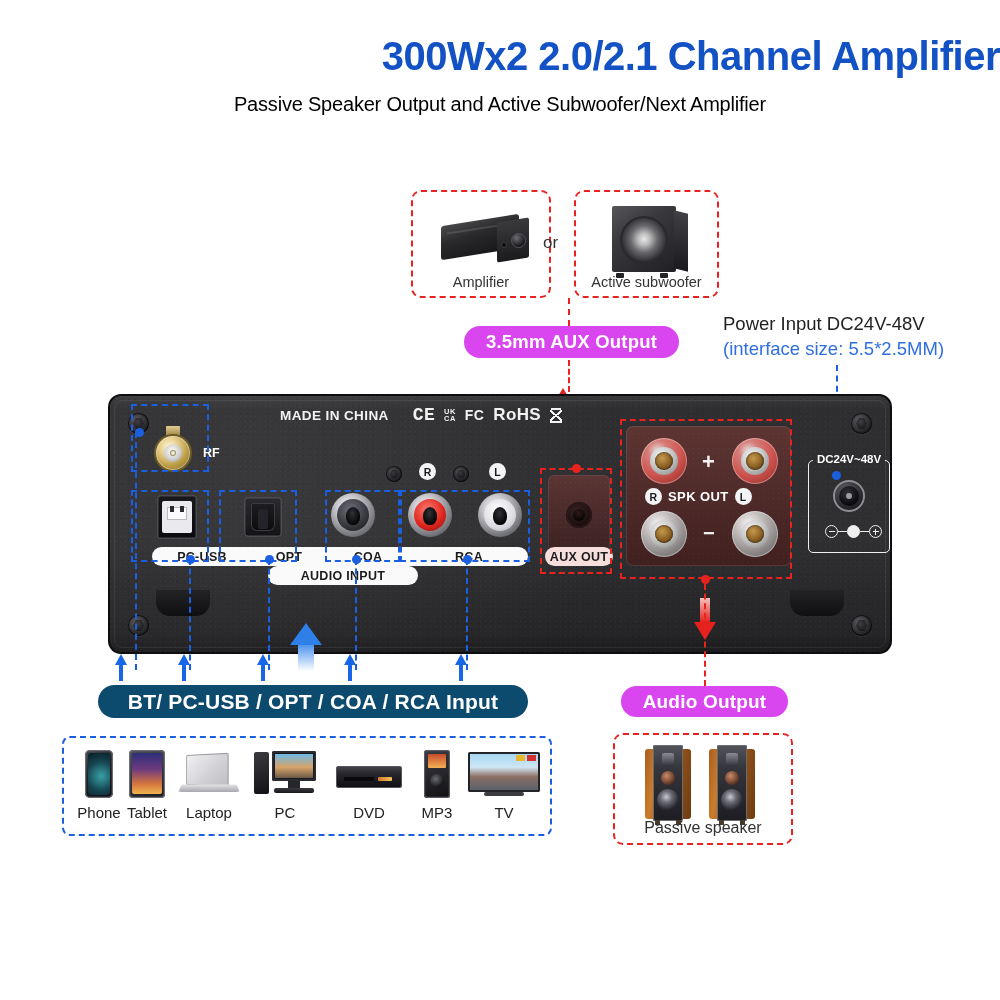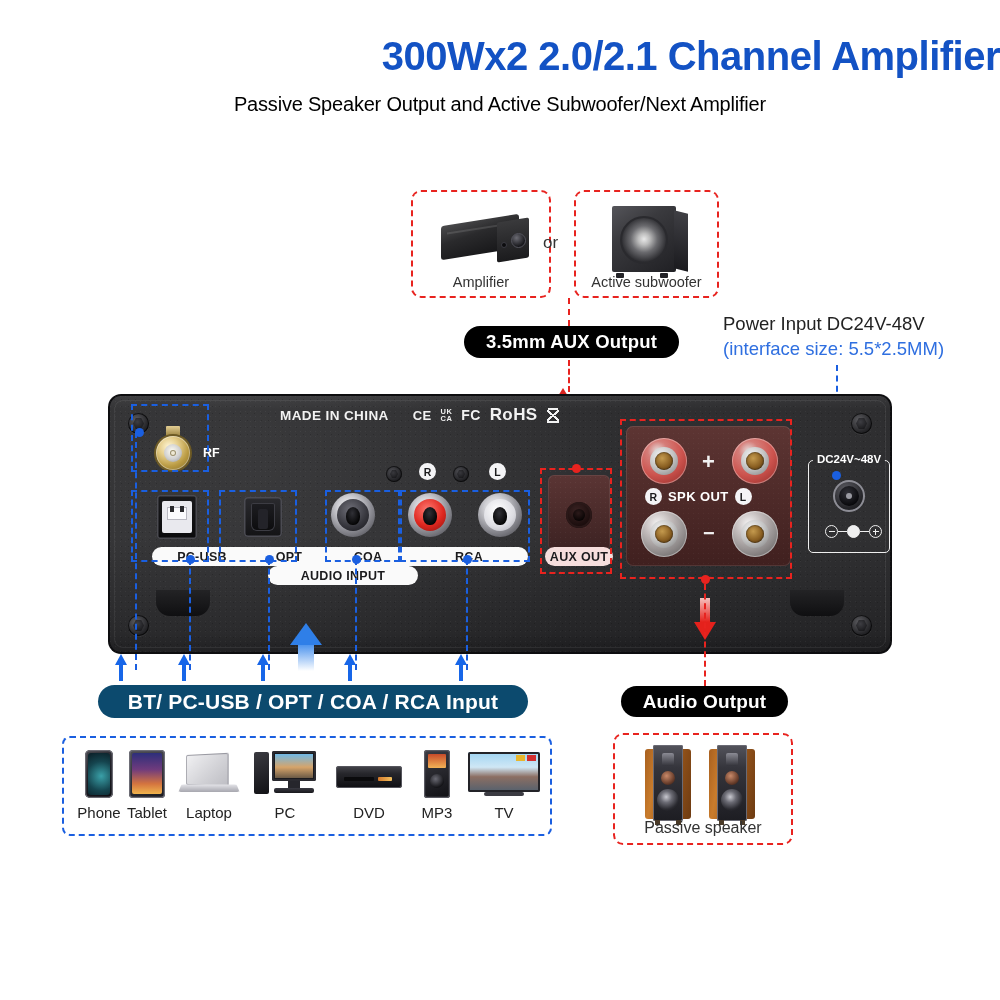--- a/index.html
+++ b/index.html
@@ -100,21 +100,21 @@
     position: absolute; bottom: -4px; width: 8px; height: 5px;
     background: #232327; border-radius: 1px;
   }
 
   
   .pill {
     display: flex; align-items: center; justify-content: center;
     color: #fff; font-weight: bold; border-radius: 999px;
     letter-spacing: 0.2px;
   }
-  .pill-red { background: #000000; }
+  .pill-red { background: #d946ef; }
   .pill-blue { background: #0c4a6e; }
 
   
   #pwr-line1 { font-size: 18.5px; color: #222; white-space: nowrap; }
   #pwr-line2 { font-size: 18.5px; color: #2f6fe0; white-space: nowrap; }
 
   
   #amp {
     left: 108px; top: 394px; width: 784px; height: 260px;
   }
@@ -581,21 +581,21 @@
     <div class="inner-edge"></div>
 
     <div class="screw" style="left:20px;top:19px;"></div>
     <div class="screw" style="right:20px;top:19px;"></div>
     <div class="screw" style="left:20px;bottom:18px;"></div>
     <div class="screw" style="right:20px;bottom:18px;"></div>
 
     <div id="cert">
       <span>MADE IN CHINA</span>
       <span style="width:6px;"></span>
-      <span style="font-size:13px;">CE</span>
+      <span style="font-size:18px;font-family:Liberation Mono, monospace;">CE</span>
       <span class="ukca">
         <span>UK</span>
           <span>CA</span>
       </span>
       <span style="font-size:14px;">FC</span>
       <span style="font-size:17px;">RoHS</span>
       <span class="bin"></span>
     </div>
 
     <div class="rf-stem" style="left:58px;top:32px;"></div>

